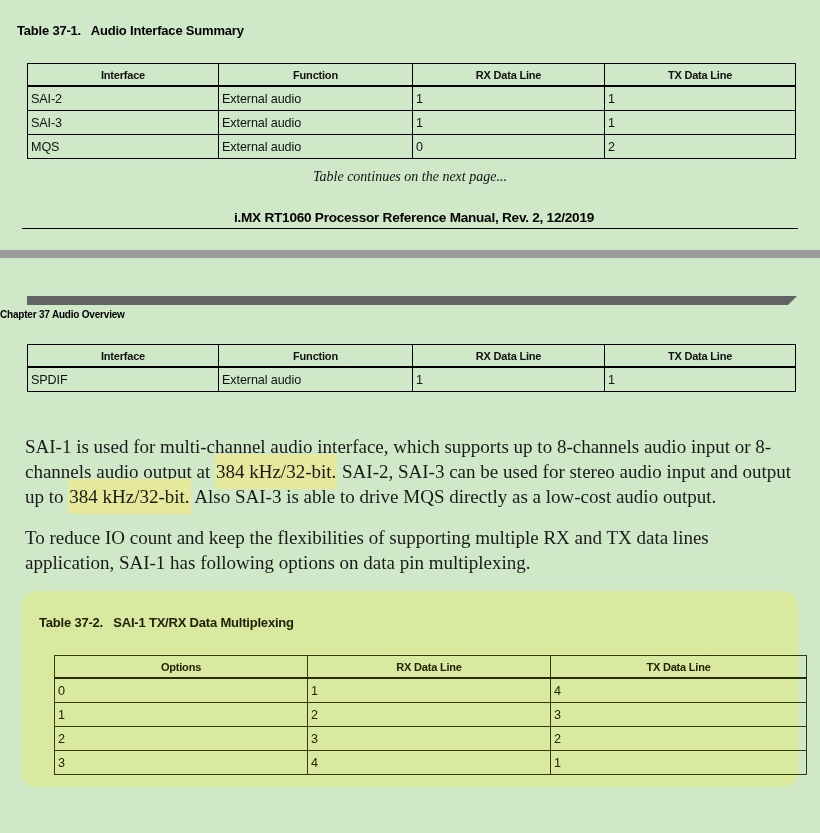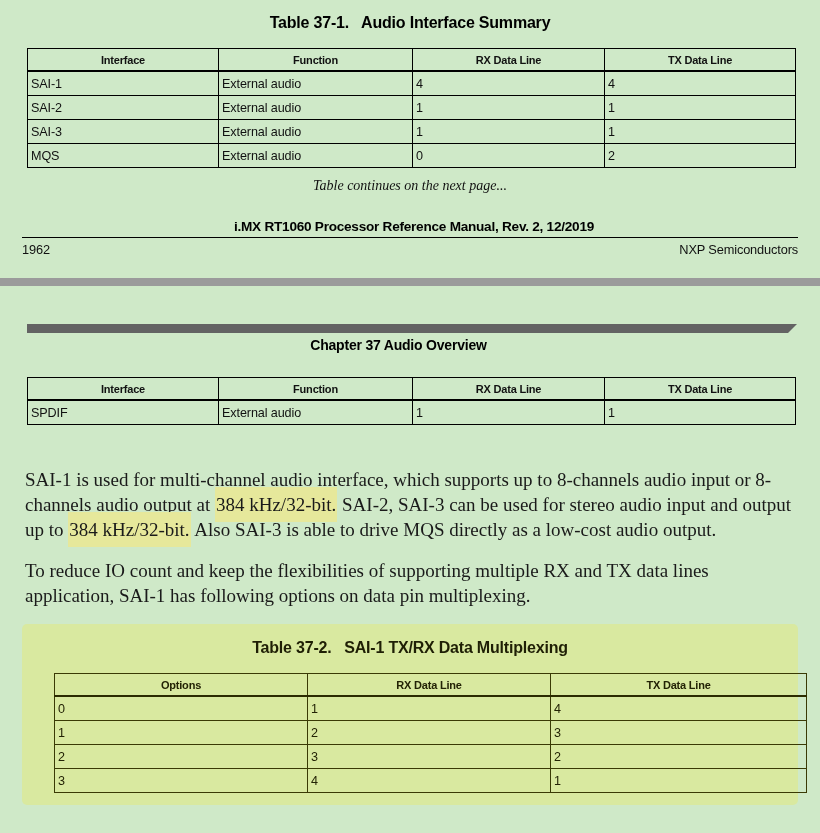--- a/index.html
+++ b/index.html
@@ -17,28 +17,28 @@
   }
 
   .page {
     position: relative;
     width: 820px;
     background: #cfe9c8;
   }
 
   
   .table-title {
-    text-align: center;
+    text-align: left;
     font-family: "Liberation Sans", sans-serif;
     font-weight: bold;
-    font-size: 16px;
+    font-size: 13px;
     letter-spacing: -0.2px;
     color: #000000;
     padding: 0;
-    margin: 8px;
+    margin: 17px;
     white-space: pre;
   }
 
   
   .doc-table {
     border-collapse: collapse;
     table-layout: fixed;
     background: transparent;
     border: 1.6px solid #000;
   }
@@ -115,24 +115,24 @@
 
   
   .chapter-bar {
     height: 9px;
     margin-left: 27px;
     margin-right: 23px;
     background: #636363;
     clip-path: polygon(0 0, 100% 0, calc(100% - 9px) 100%, 0 100%);
   }
   .chapter-label {
-    text-align: center;
+    text-align: left;
     padding-right: 23px;
     font-weight: bold;
-    font-size: 14px;
+    font-size: 10px;
     letter-spacing: -0.2px;
     color: #000;
   }
 
   
   .body-par {
     font-family: "Liberation Serif", serif;
     font-size: 19px;
     line-height: 25px;
     color: #1a1a1a;
@@ -140,21 +140,21 @@
     text-align: left;
   }
   .hl {
     background: #e6e89b;
     padding: 7px 1px;
   }
 
   
   .hl-block {
     background: #d9e9a0;
-    border-radius: 5px;
+    border-radius: 14px;
     margin: 0 22px 0 22px;
     padding: 7px 0 12px 0;
   }
   .hl-block .table-title { color: #1f1f05; }
 </style>
 </head>
 <body>
 
 <div class="page">
 
@@ -174,26 +174,20 @@
     <thead>
       <tr>
         <th>Interface</th>
         <th>Function</th>
         <th>RX Data Line</th>
         <th>TX Data Line</th>
       </tr>
     </thead>
     <tbody>
       <tr>
-        <td>SAI-1</td>
-        <td>External audio</td>
-        <td>4</td>
-        <td>4</td>
-      </tr>
-      <tr>
         <td>SAI-2</td>
         <td>External audio</td>
         <td>1</td>
         <td>1</td>
       </tr>
       <tr>
         <td>SAI-3</td>
         <td>External audio</td>
         <td>1</td>
         <td>1</td>
@@ -210,24 +204,20 @@
   <div style="height:10px"></div>
 
   <div class="continues">Table continues on the next page...</div>
 
   <div style="height:25px"></div>
 
   <div class="footer-title">i.MX RT1060 Processor Reference Manual, Rev. 2, 12/2019</div>
 
   <div class="footer-rule"></div>
 
-  <div class="footer-row">
-    <span>1962</span>
-    <span>NXP Semiconductors</span>
-  </div>
 
   <div style="height:21px"></div>
 
   <div class="page-gap"></div>
 
   <div style="height:38px"></div>
 
   <div class="chapter-bar"></div>
 
   <div style="height:4px"></div>

